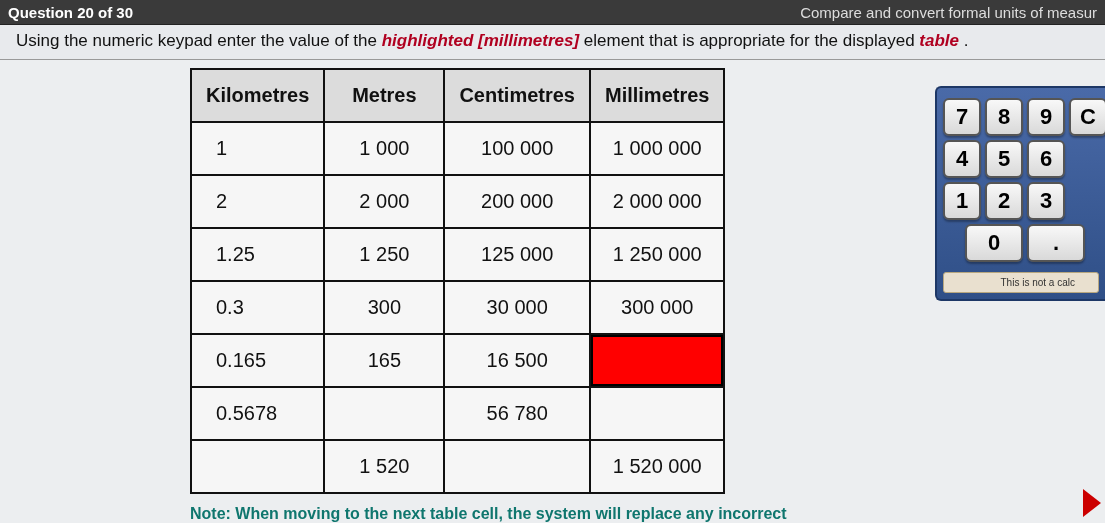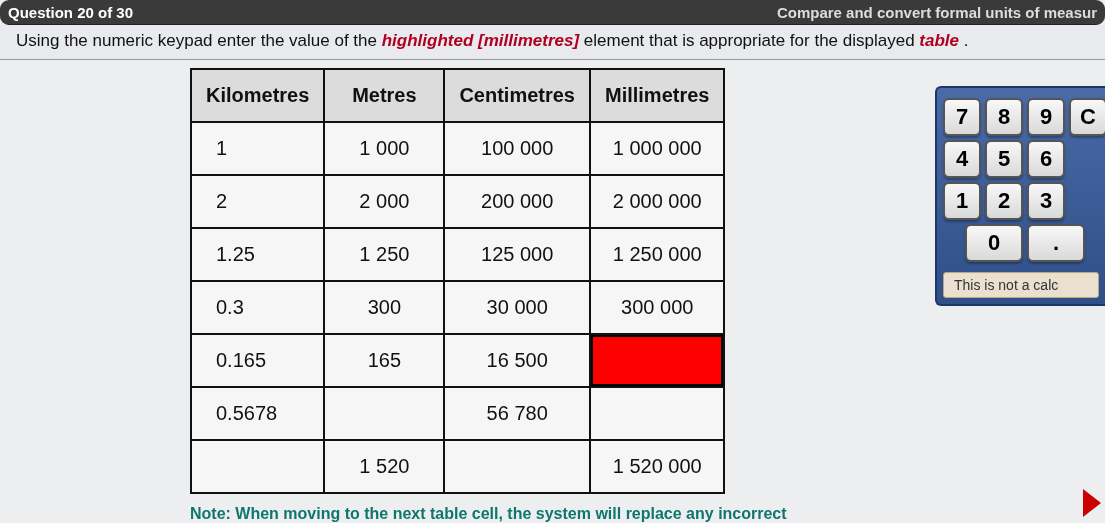--- a/index.html
+++ b/index.html
@@ -13,24 +13,23 @@
   }
   .topbar {
     background: #3a3a3a;
     color: #fff;
     font-size: 15px;
     padding: 4px 8px 3px 8px;
     display: flex;
     justify-content: space-between;
     align-items: center;
     border-bottom: 1px solid #222;
-    border-radius: 9px;
   }
   .topbar .qcount { font-weight: bold; }
-  .topbar .title { font-weight: bold; color:#ddd; }
+  .topbar .title { font-weight: normal; color:#ddd; }
   .instruction {
     background: #e8eaed;
     padding: 6px 8px 8px 16px;
     font-size: 17px;
     color: #111;
     border-bottom: 1px solid #999;
   }
   .instruction .hl { font-style: italic; font-weight: bold; color: #b00020; }
   .instruction .tbl { font-style: italic; font-weight: bold; color: #b00020; }
   .content {
@@ -105,24 +104,24 @@
     color: #000;
     cursor: pointer;
     box-shadow: 0 2px 2px rgba(0,0,0,.3);
   }
   .row4 { grid-column: 1 / span 4; display:flex; gap:4px; justify-content:center; }
   .row4 .key { width:58px; }
   .calc-note {
     margin-top: 10px;
     background: #e9e0cf;
     border: 1px solid #b8a77f;
-    padding: 4px 10px;
-    font-size: 14px;
+    padding: 4px 23px;
+    font-size: 10px;
     color: #333;
-    text-align: left;
+    text-align: right;
     border-radius: 3px;
   }
   .next-arrow {
     position:absolute;
     right:4px;
     bottom:6px;
     width:0; height:0;
     border-top:14px solid transparent;
     border-bottom:14px solid transparent;
     border-left:18px solid #cc0000;

